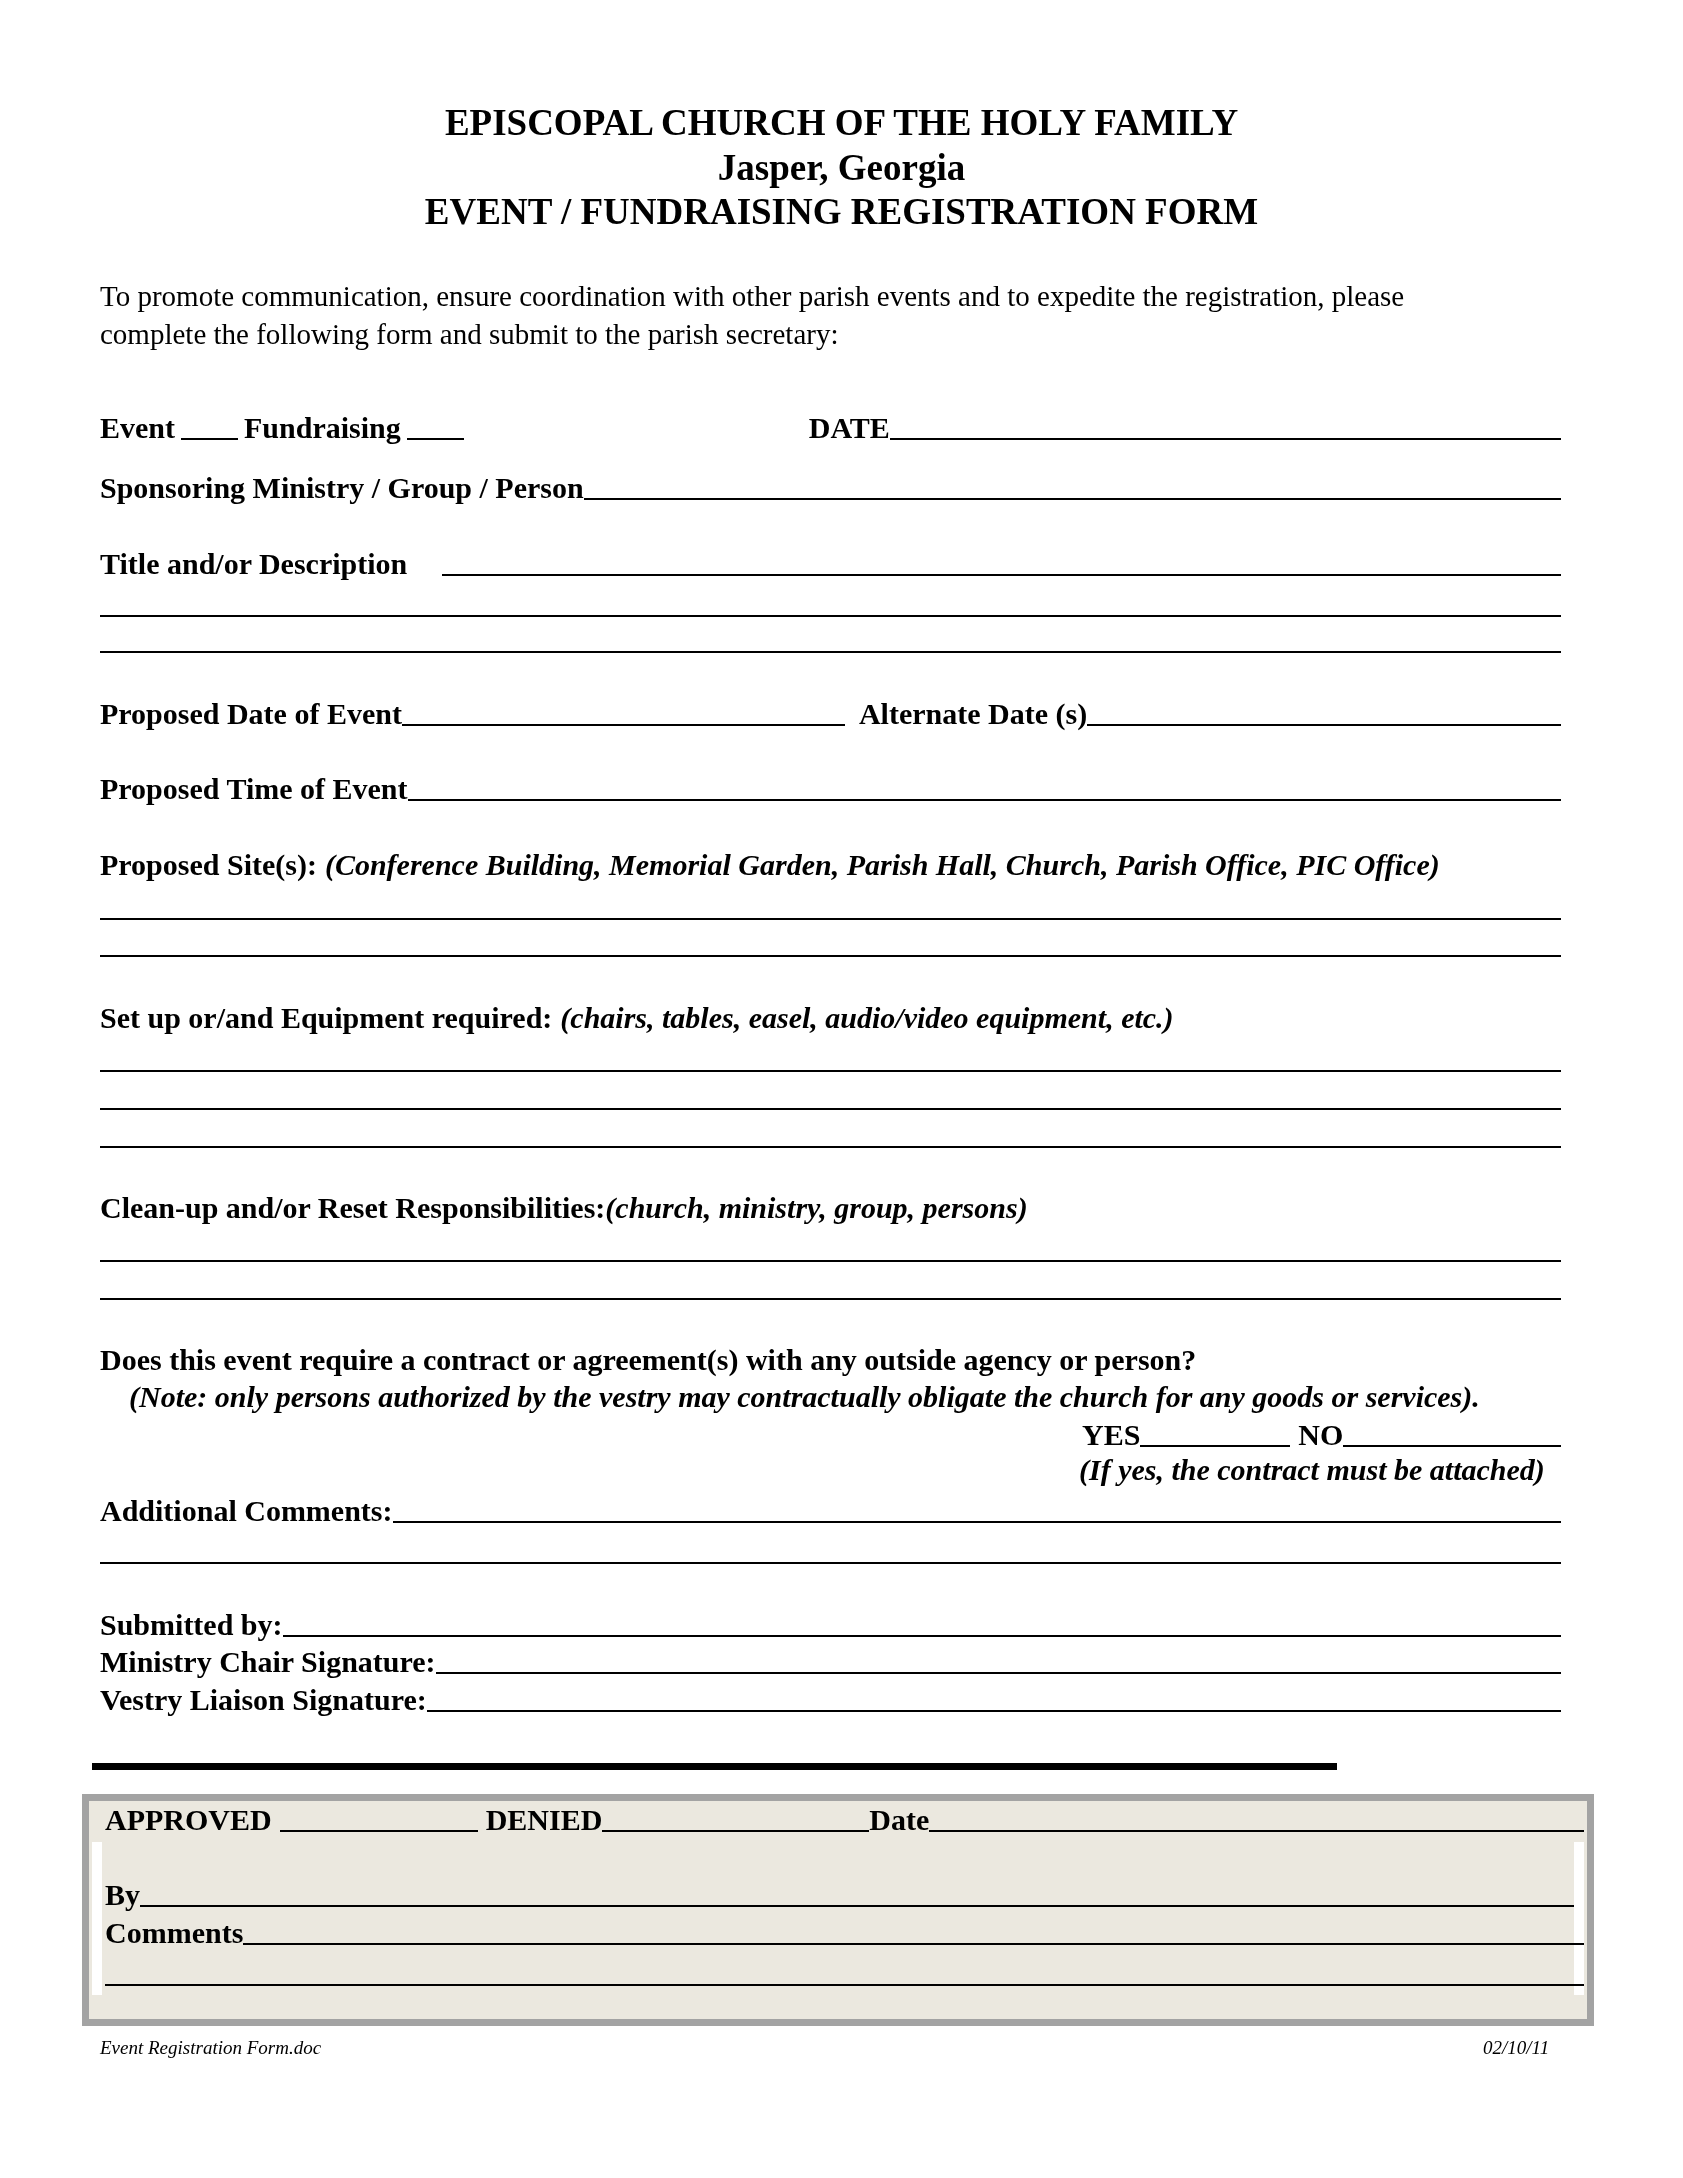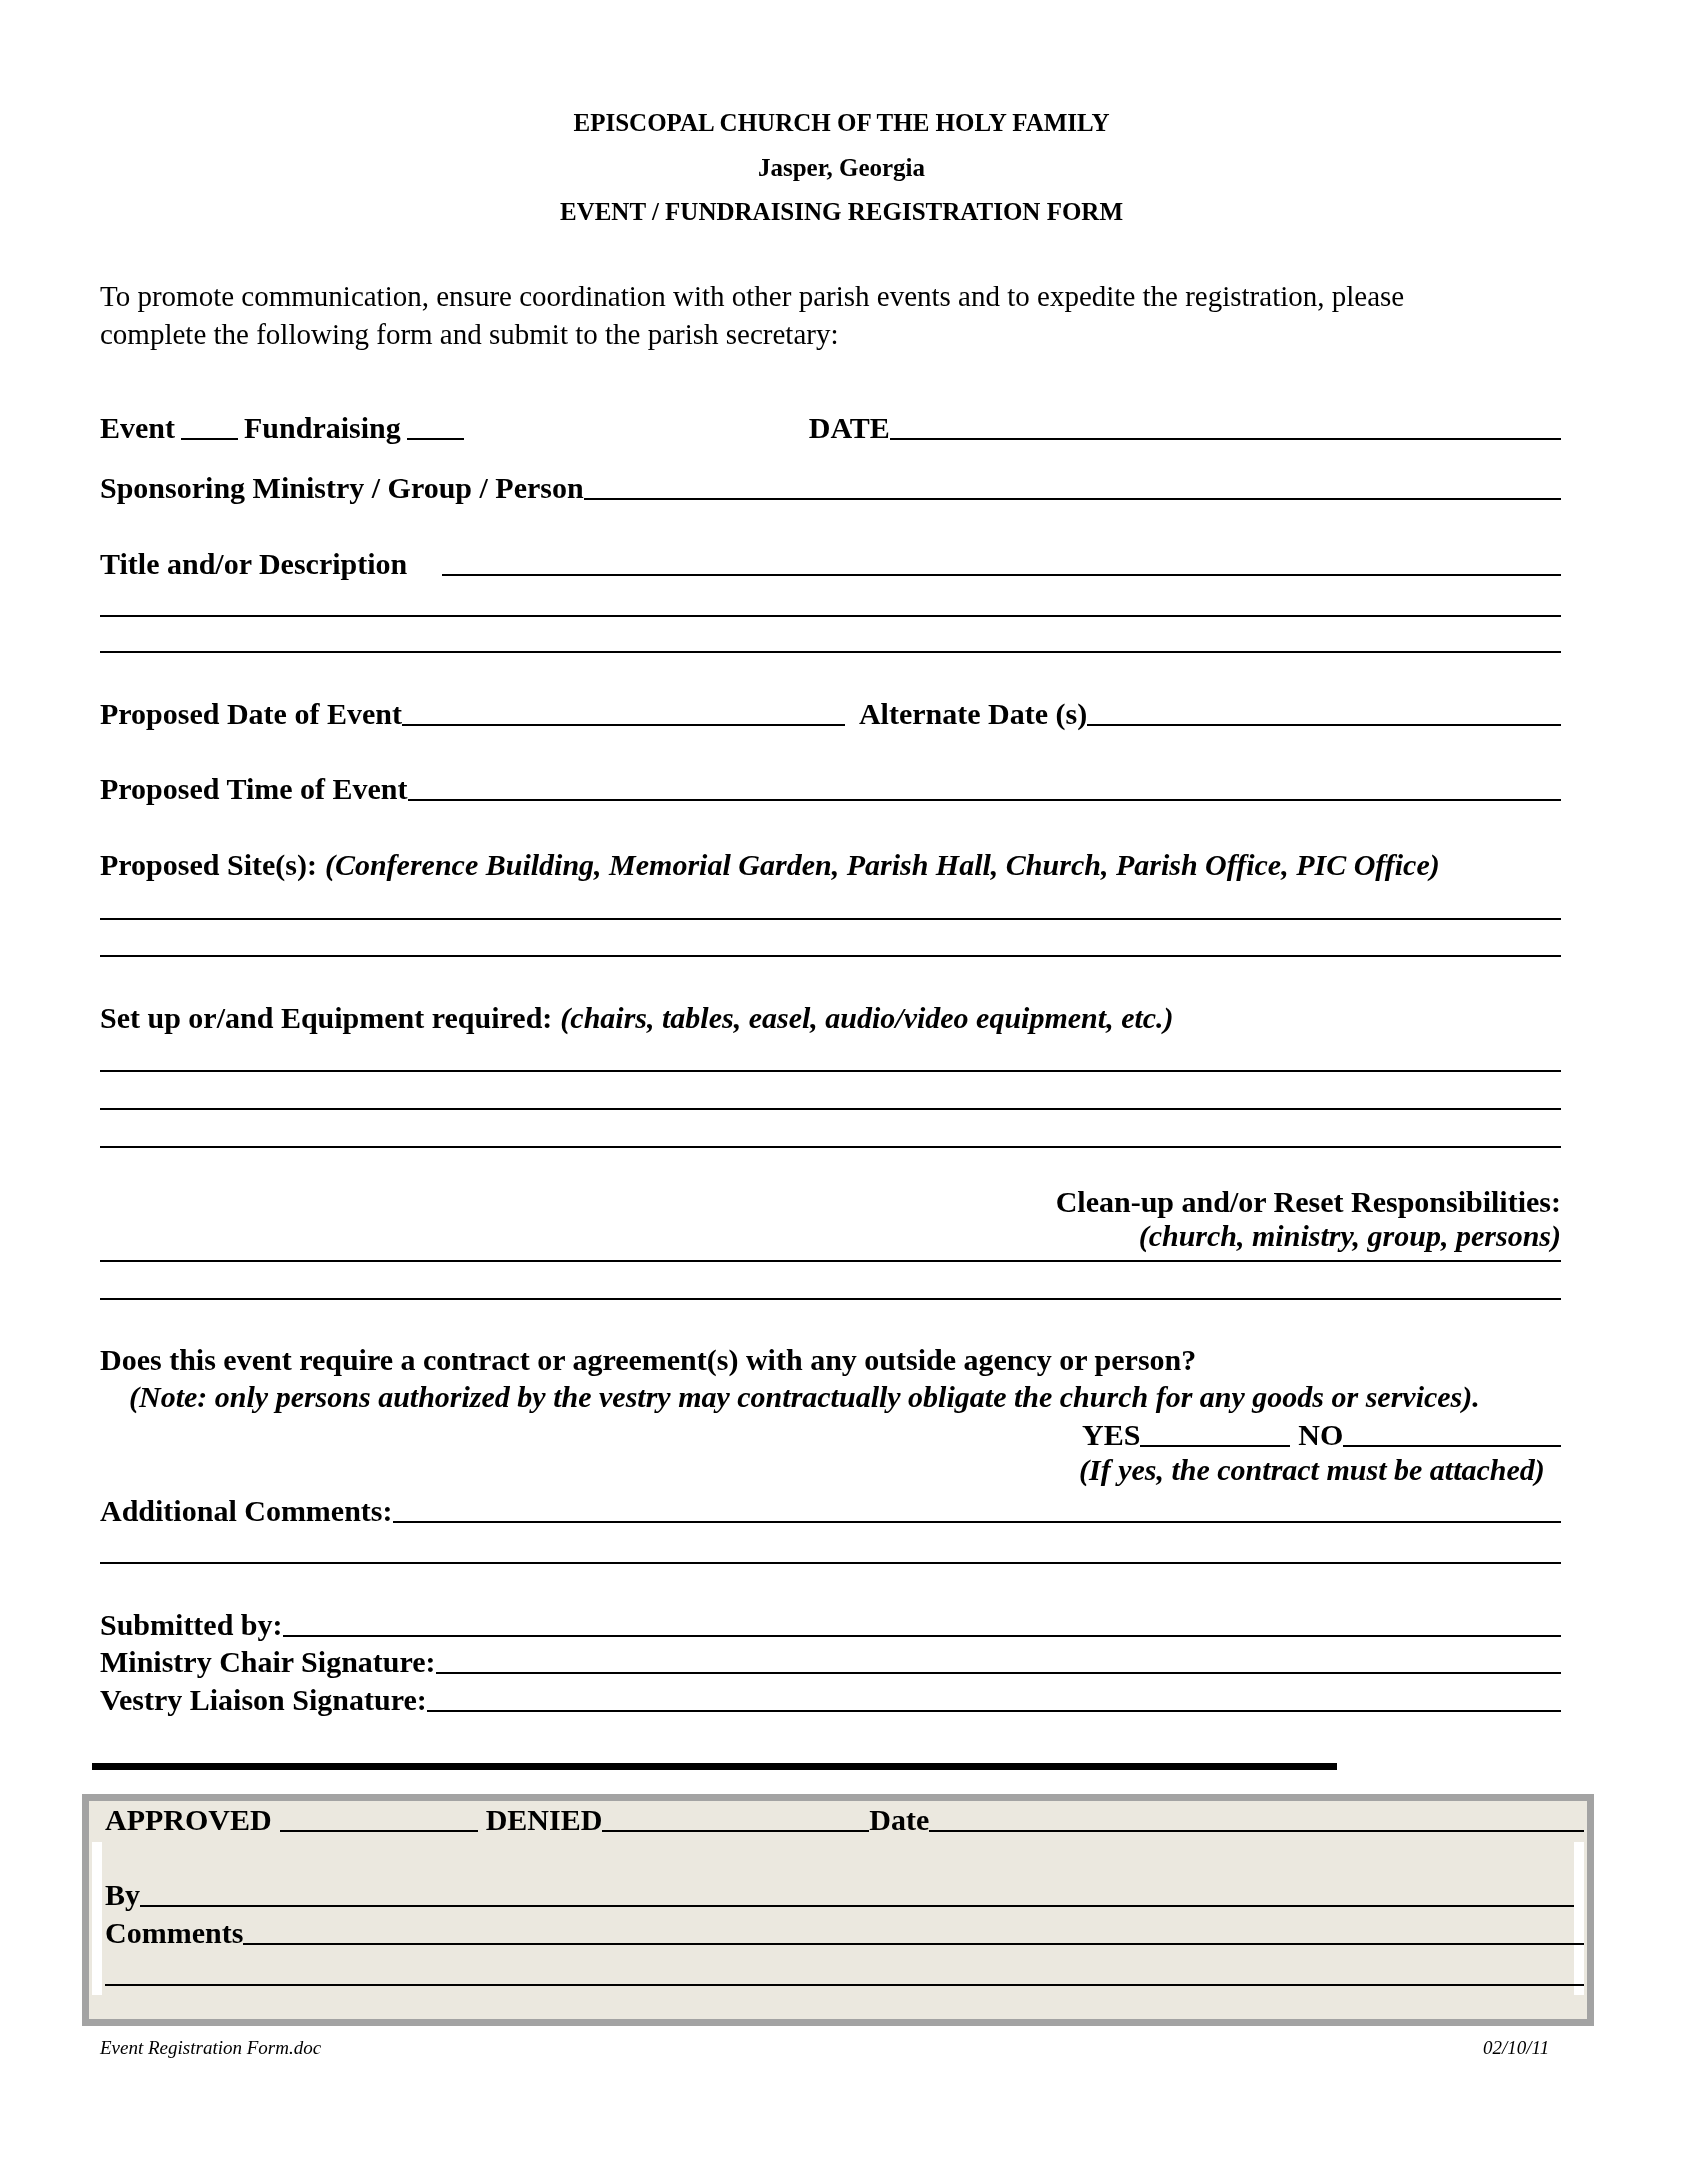--- a/index.html
+++ b/index.html
@@ -3,21 +3,21 @@
 <meta charset="utf-8">
 <style>
   html, body { margin: 0; padding: 0; background: #ffffff; }
   body {
     width: 1683px; height: 2178px; position: relative; overflow: hidden;
     font-family: "Liberation Serif", "DejaVu Serif", serif; color: #000;
   }
   .abs { position: absolute; }
   .title {
     position: absolute; left: 0; width: 1683px; text-align: center;
-    font-weight: bold; font-size: 25px; line-height: 40px;
+    font-weight: bold; font-size: 37px; line-height: 40px;
   }
   .intro { font-size: 29px; line-height: 38px; left: 100px; width: 1505px; }
   .row {
     position: absolute; left: 100px; width: 1461px; height: 40px;
     display: flex; align-items: flex-end; font-size: 30px; line-height: 34px;
   }
   .lbl { font-weight: bold; white-space: nowrap; }
   .it { font-style: italic; font-weight: bold; white-space: nowrap; }
   .fill {
     flex: 1; border-bottom: 2.5px solid #000; height: 0; margin-bottom: 5px;
@@ -87,21 +87,21 @@
 <div class="hline" style="top:955px;"></div>
 
 <div class="row" style="top:995px;">
   <span class="lbl">Set up or/and Equipment required:</span>
   <span class="it" style="margin-left:8px;">(chairs, tables, easel, audio/video equipment, etc.)</span>
 </div>
 <div class="hline" style="top:1070px;"></div>
 <div class="hline" style="top:1108px;"></div>
 <div class="hline" style="top:1146px;"></div>
 
-<div class="row" style="top:1185px;flex-direction:column;">
+<div class="row" style="top:1185px;">
   <span class="lbl">Clean-up and/or Reset Responsibilities:</span>
   <span class="it" style="">(church, ministry, group, persons)</span>
 </div>
 <div class="hline" style="top:1260px;"></div>
 <div class="hline" style="top:1298px;"></div>
 
 <div class="row" style="top:1337px;">
   <span class="lbl">Does this event require a contract or agreement(s) with any outside agency or person?</span>
 </div>
 <div class="row" style="top:1374px;left:129px;width:1465px;">

